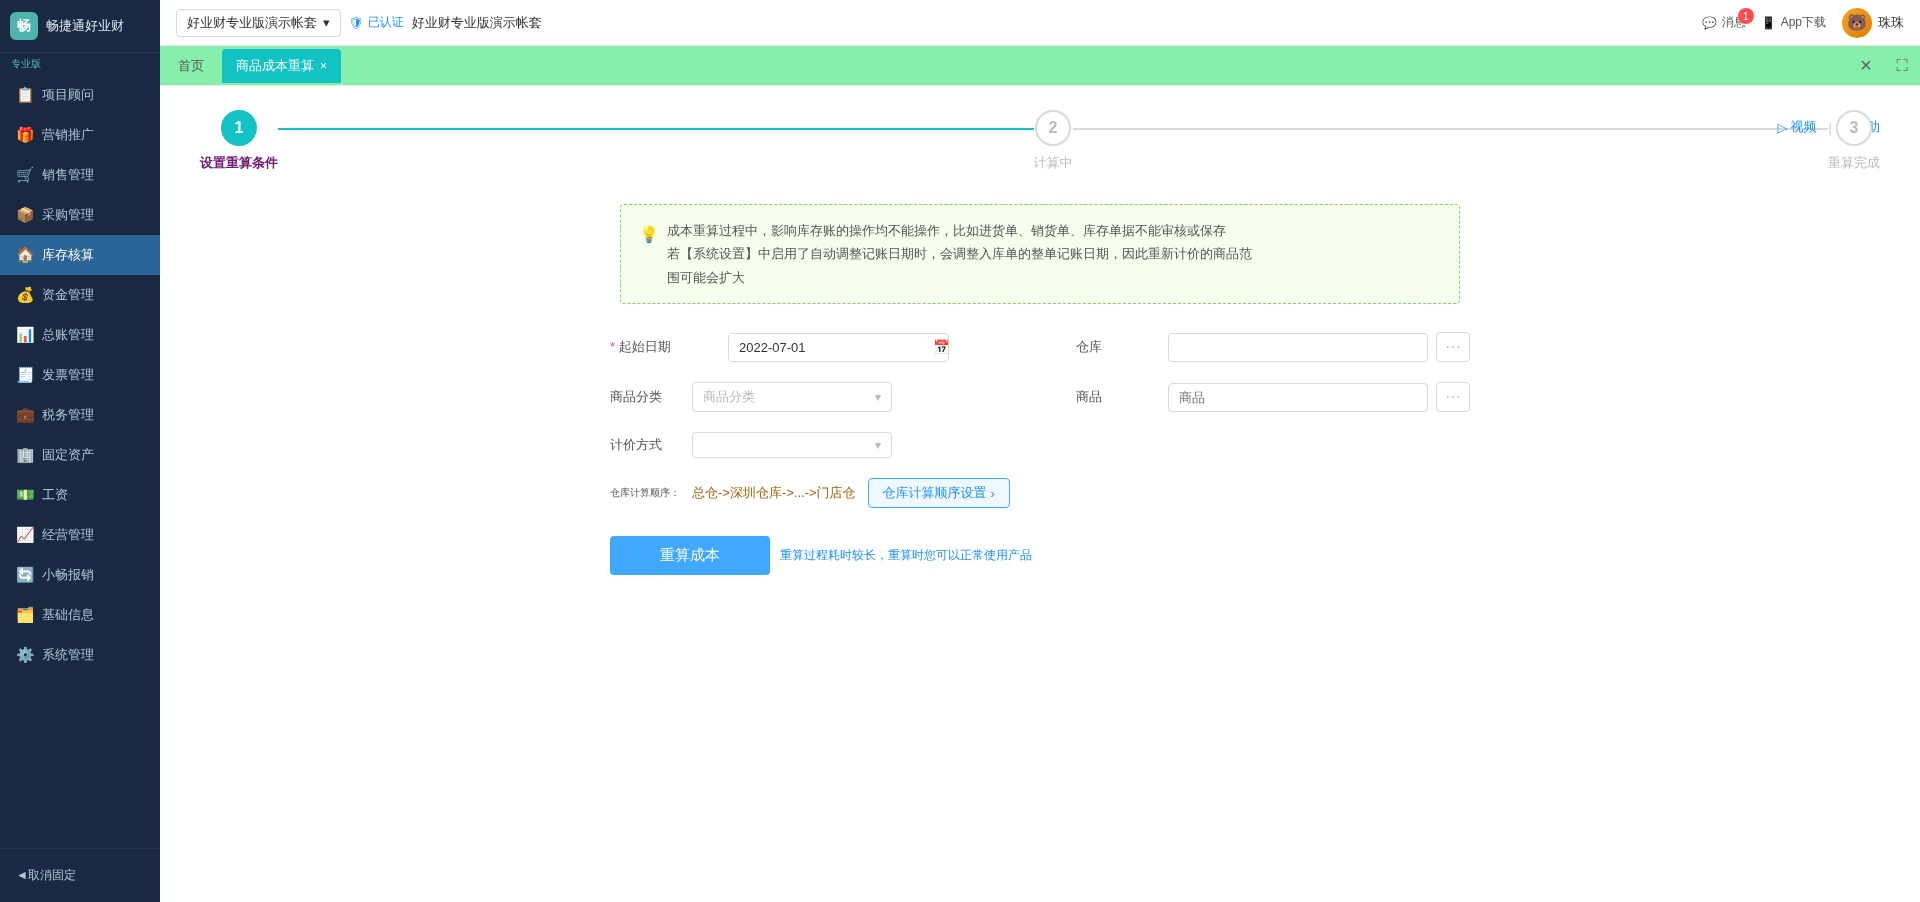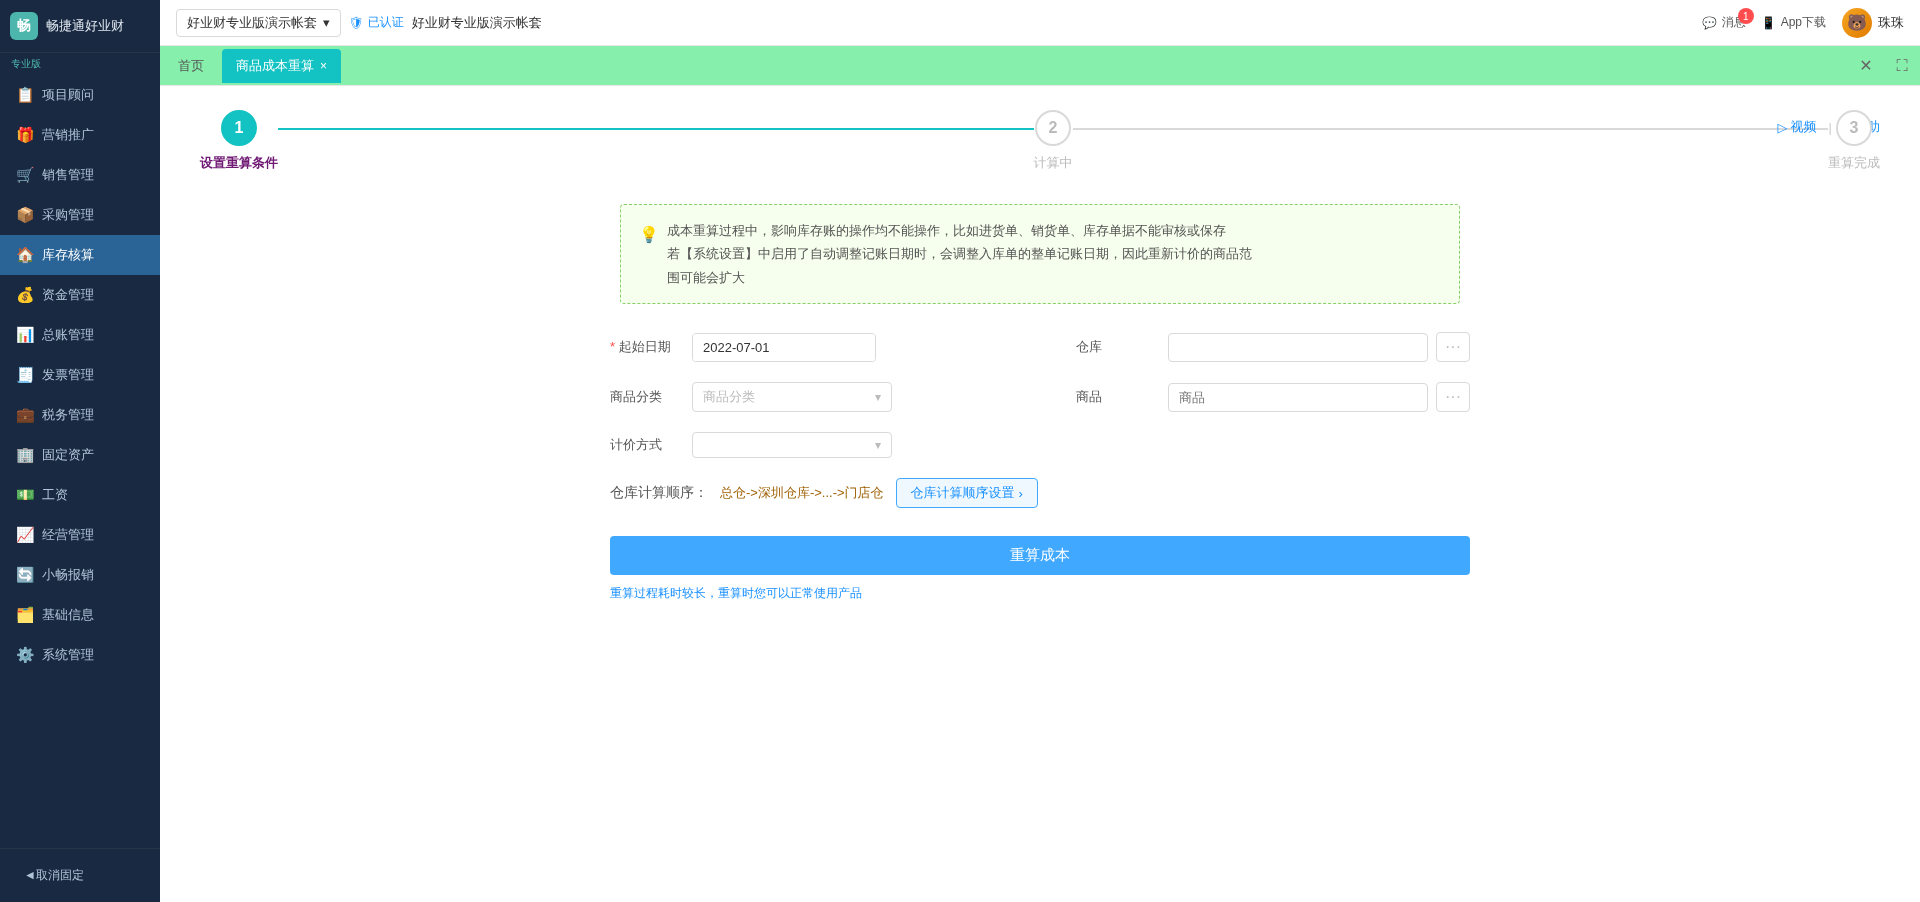--- a/index.html
+++ b/index.html
@@ -39,21 +39,21 @@
       cursor: pointer;
       color: #b0c4d8;
       font-size: 13px;
       transition: background 0.2s;
     }
     .sidebar-item.active { background: #2a6496; color: white; }
     .sidebar-item-icon { font-size: 15px; width: 18px; text-align: center; }
 
     .sidebar-bottom {
       margin-top: auto;
-      padding: 8px 8px;
+      padding: 8px 0;
       border-top: 1px solid #243548;
     }
     .sidebar-cancel { display: flex; align-items: center; gap: 6px; padding: 10px 16px; cursor: pointer; color: #b0c4d8; font-size: 12px; }
 
     
     .main {
       flex: 1;
       display: flex;
       flex-direction: column;
       background: #f0f2f5;
@@ -260,21 +260,21 @@
       padding: 6px 10px;
       font-size: 13px;
       color: #333;
       width: 200px;
       outline: none;
       background: white;
     }
     .date-picker-wrap {
       display: flex; align-items: center; gap: 0;
       border: 1px solid #d9d9d9; border-radius: 4px;
-      overflow: hidden; width: 184px;
+      overflow: hidden; width: 221px; margin-left: 36px;
     }
     .date-input {
       border: none; padding: 6px 10px; font-size: 13px; color: #333;
       flex: 1; outline: none; background: white;
     }
     .date-icon { padding: 0 8px; color: #bbb; cursor: pointer; font-size: 14px; background: white; border: none; }
 
     .form-select {
       display: flex; align-items: center;
       border: 1px solid #d9d9d9; border-radius: 4px;
@@ -289,36 +289,36 @@
       border: 1px solid #d9d9d9; border-radius: 4px;
       height: 30px; display: flex; align-items: center; background: white;
       margin-left: 4px;
     }
 
     
     .warehouse-row {
       display: flex; align-items: center; gap: 12px;
       margin-bottom: 28px;
     }
-    .warehouse-label { color: #555; font-size: 14px; white-space: nowrap; }
+    .warehouse-label { color: #555; font-size: 10px; white-space: nowrap; }
     .warehouse-value { color: #a16207; font-size: 13px; }
     .warehouse-btn {
       padding: 5px 14px;
       border: 1px solid #40a9ff;
       border-radius: 4px;
       color: #1890ff;
       background: #f0f8ff;
       cursor: pointer;
       font-size: 13px;
       display: flex; align-items: center; gap: 4px;
     }
 
     
     .recalc-section {
-      display: flex; flex-direction: column; 
+      display: flex; flex-direction: row; align-items: center;
       gap: 10px; margin-top: 20px;
     }
     .recalc-btn {
       background: #40a9ff;
       color: white;
       border: none;
       border-radius: 4px;
       padding: 10px 48px;
       font-size: 15px;
       cursor: pointer;

